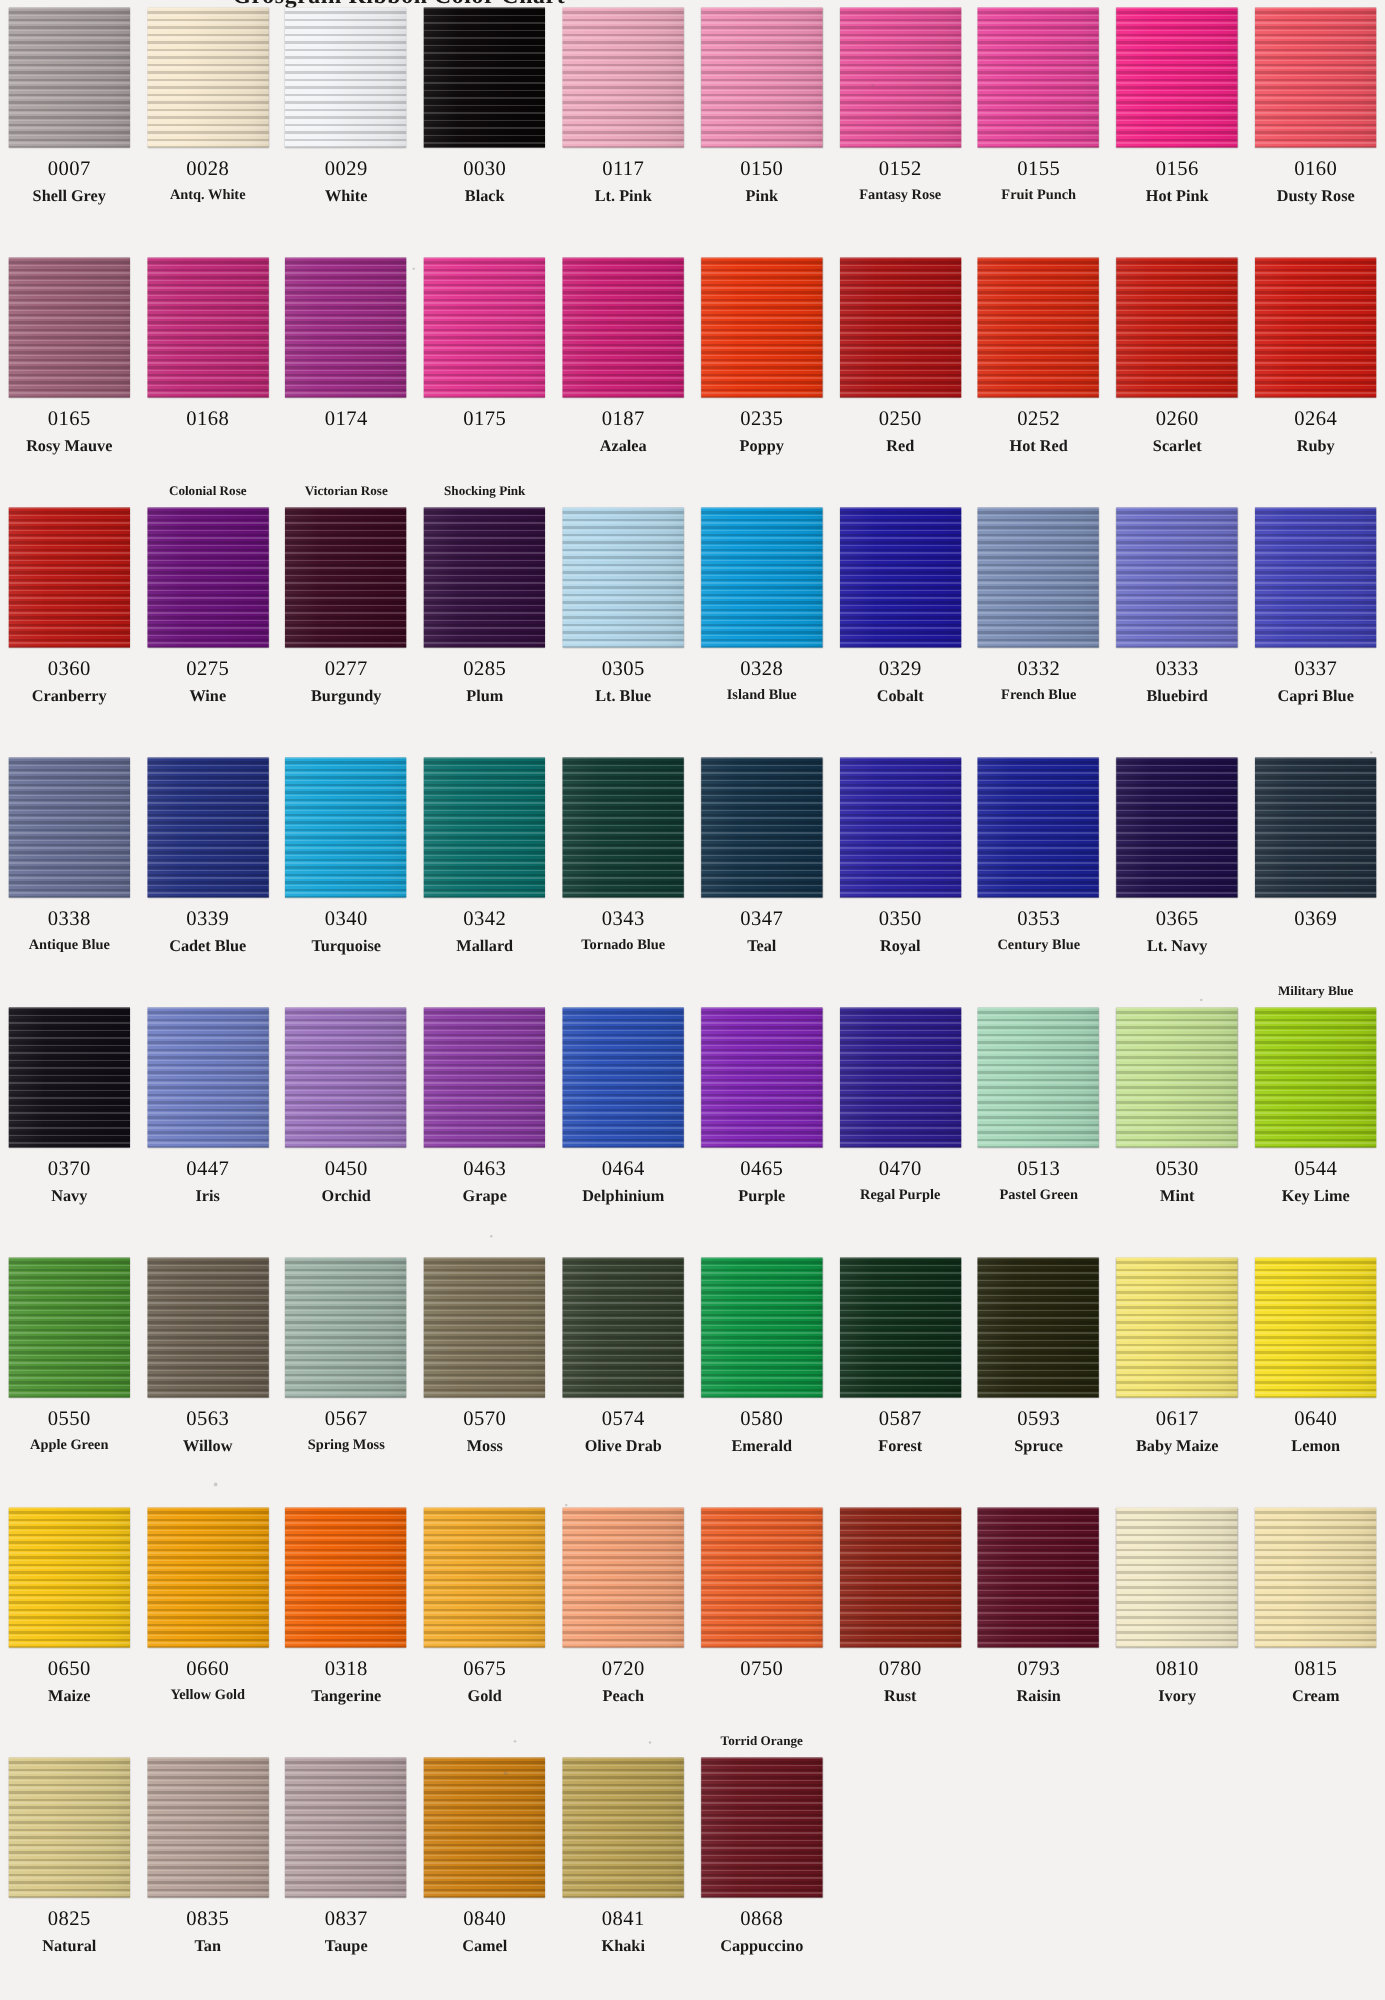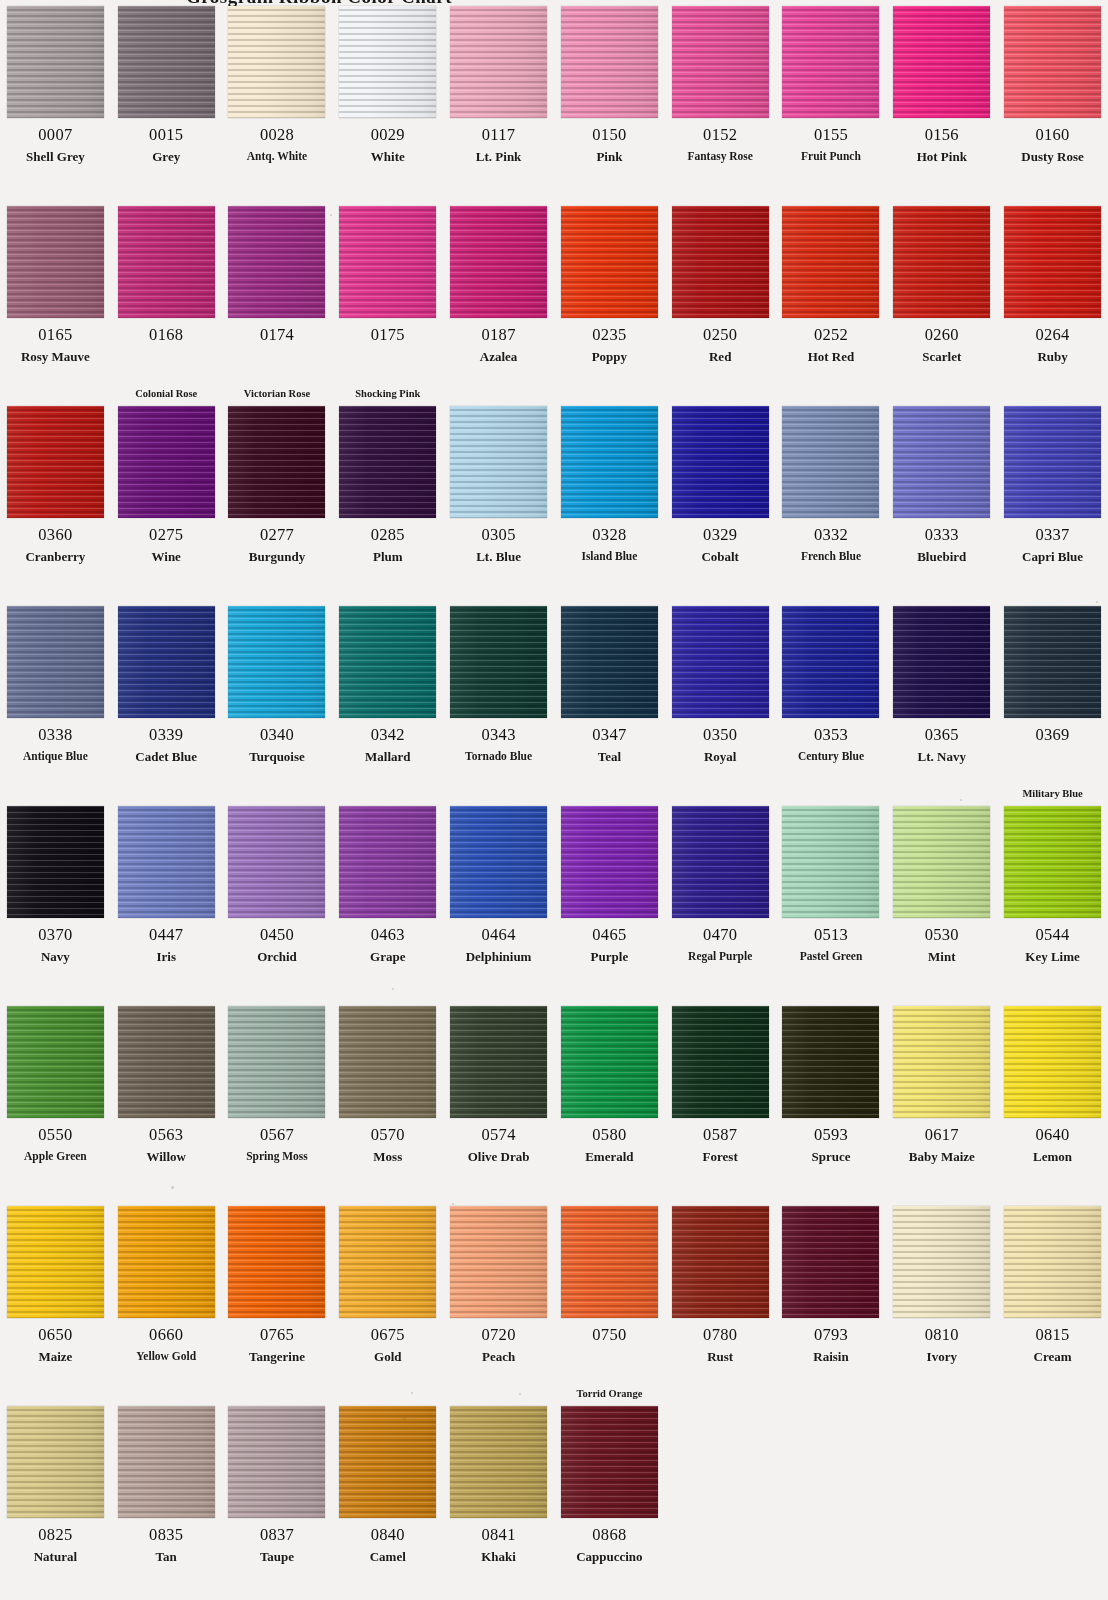--- a/index.html
+++ b/index.html
@@ -111,41 +111,41 @@
   <div class="grid" id="grid">
       <div class="cell">
         <div class="swatch-wrap">
           <div class="swatch" title="Shell Grey" style="background-color: rgb(169, 160, 160);"></div>
         </div>
         <div class="code">0007</div>
         <div class="cname">Shell Grey</div>
       </div>
       <div class="cell">
         <div class="swatch-wrap">
-          <div class="swatch" title="Grey" style="background-color: rgb(124, 113, 119);"></div>
-        </div>
-        <div class="code">0015</div>
-        <div class="cname">Grey</div>
-      </div>
-      <div class="cell">
-        <div class="swatch-wrap">
           <div class="swatch" title="Antq. White" style="background-color: rgb(247, 234, 208);"></div>
         </div>
         <div class="code">0028</div>
         <div class="cname small">Antq. White</div>
       </div>
       <div class="cell">
         <div class="swatch-wrap">
           <div class="swatch" title="White" style="background-color: rgb(242, 244, 247);"></div>
         </div>
         <div class="code">0029</div>
         <div class="cname">White</div>
       </div>
       <div class="cell">
         <div class="swatch-wrap">
+          <div class="swatch" title="Black" style="background-color: rgb(10, 6, 7);"></div>
+        </div>
+        <div class="code">0030</div>
+        <div class="cname">Black</div>
+      </div>
+      <div class="cell">
+        <div class="swatch-wrap">
           <div class="swatch" title="Lt. Pink" style="background-color: rgb(238, 170, 191);"></div>
         </div>
         <div class="code">0117</div>
         <div class="cname">Lt. Pink</div>
       </div>
       <div class="cell">
         <div class="swatch-wrap">
           <div class="swatch" title="Pink" style="background-color: rgb(239, 143, 182);"></div>
         </div>
         <div class="code">0150</div>
@@ -540,21 +540,21 @@
         <div class="swatch-wrap">
           <div class="swatch" title="Yellow Gold" style="background-color: rgb(240, 160, 8);"></div>
         </div>
         <div class="code">0660</div>
         <div class="cname small">Yellow Gold</div>
       </div>
       <div class="cell">
         <div class="swatch-wrap">
           <div class="swatch" title="Tangerine" style="background-color: rgb(242, 99, 6);"></div>
         </div>
-        <div class="code">0765</div>
+        <div class="code">0318</div>
         <div class="cname">Tangerine</div>
       </div>
       <div class="cell">
         <div class="swatch-wrap">
           <div class="swatch" title="Gold" style="background-color: rgb(243, 172, 44);"></div>
         </div>
         <div class="code">0675</div>
         <div class="cname">Gold</div>
       </div>
       <div class="cell">

